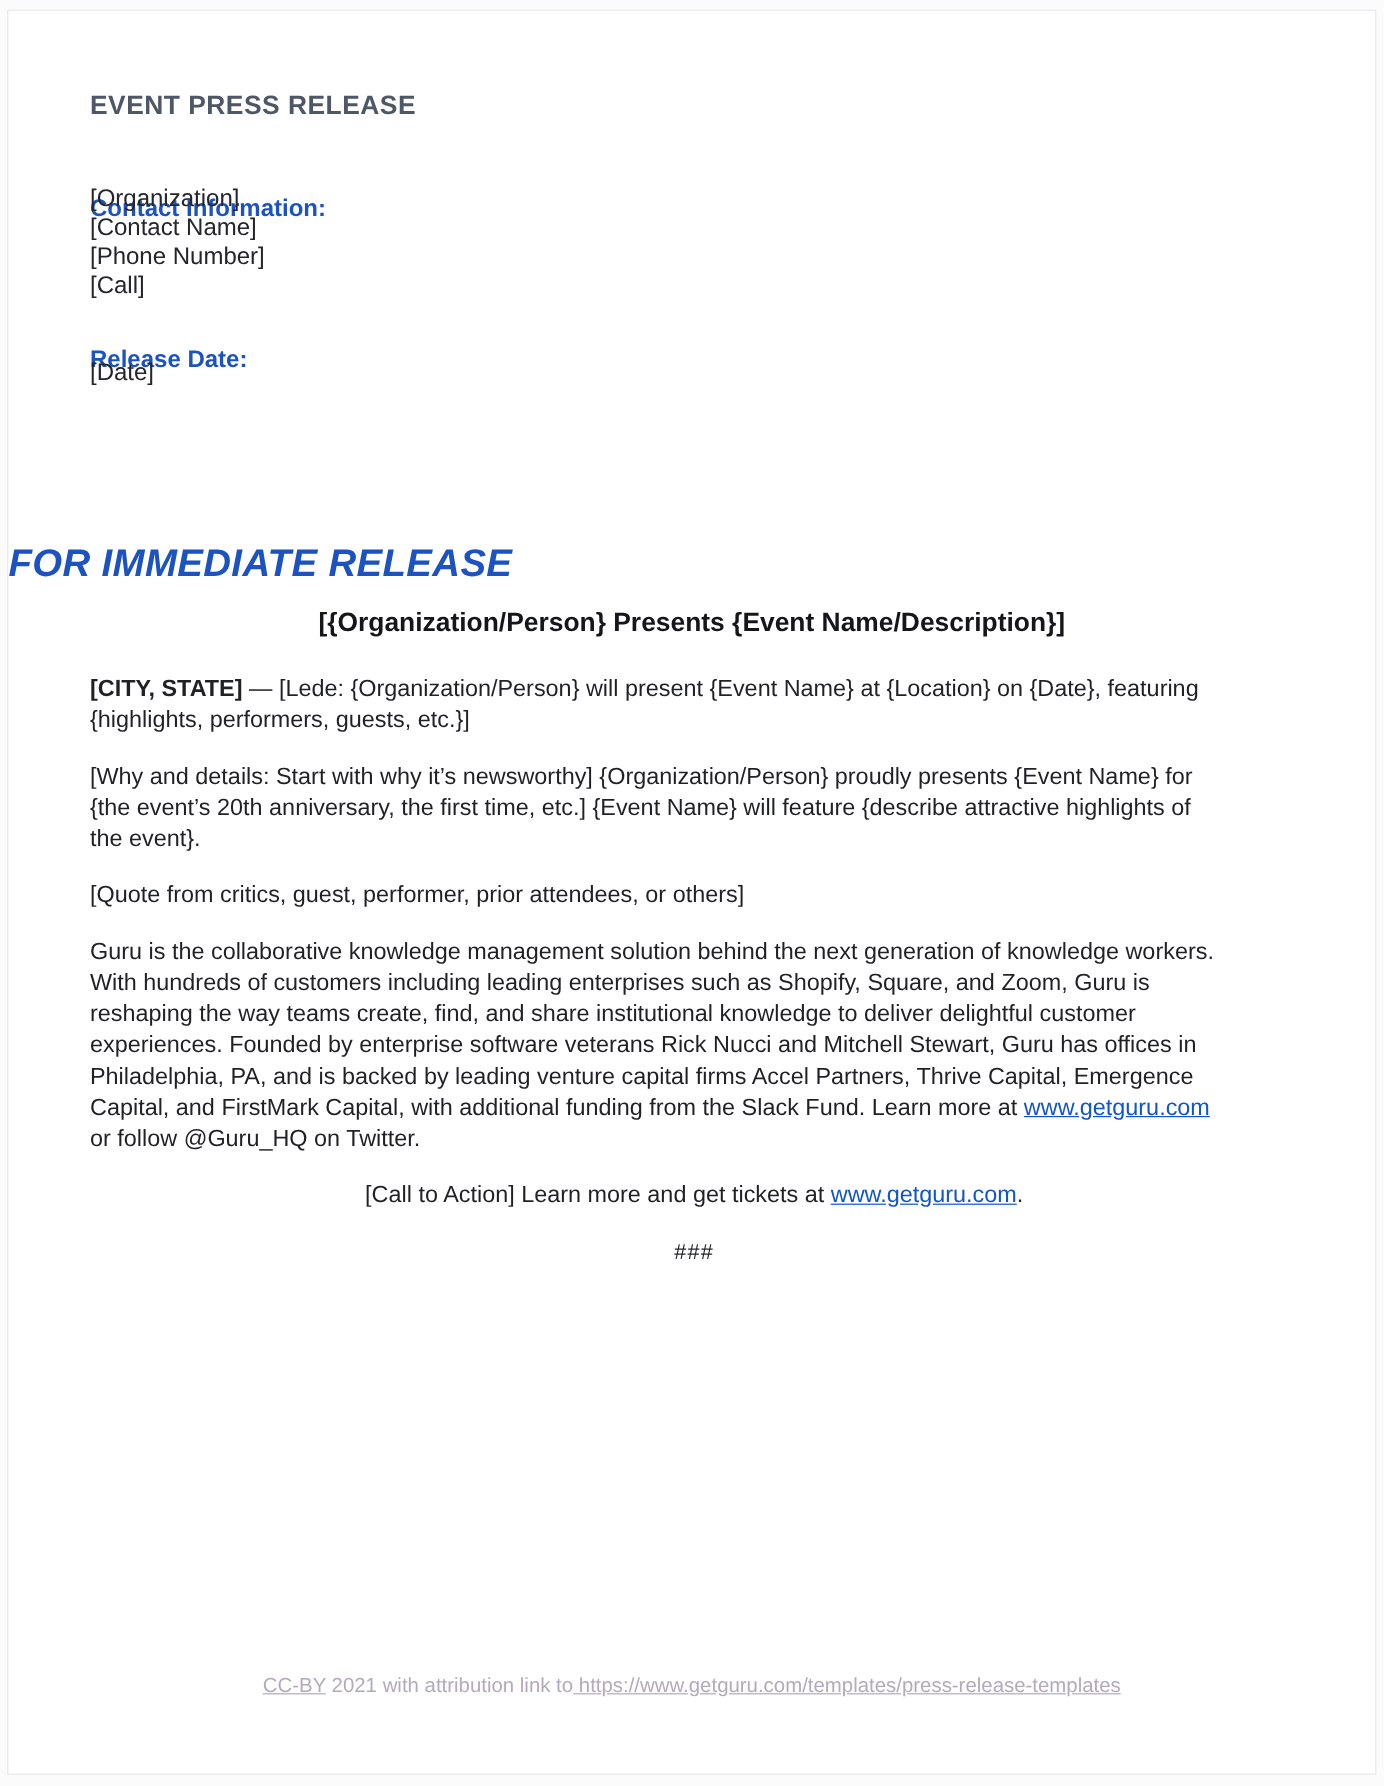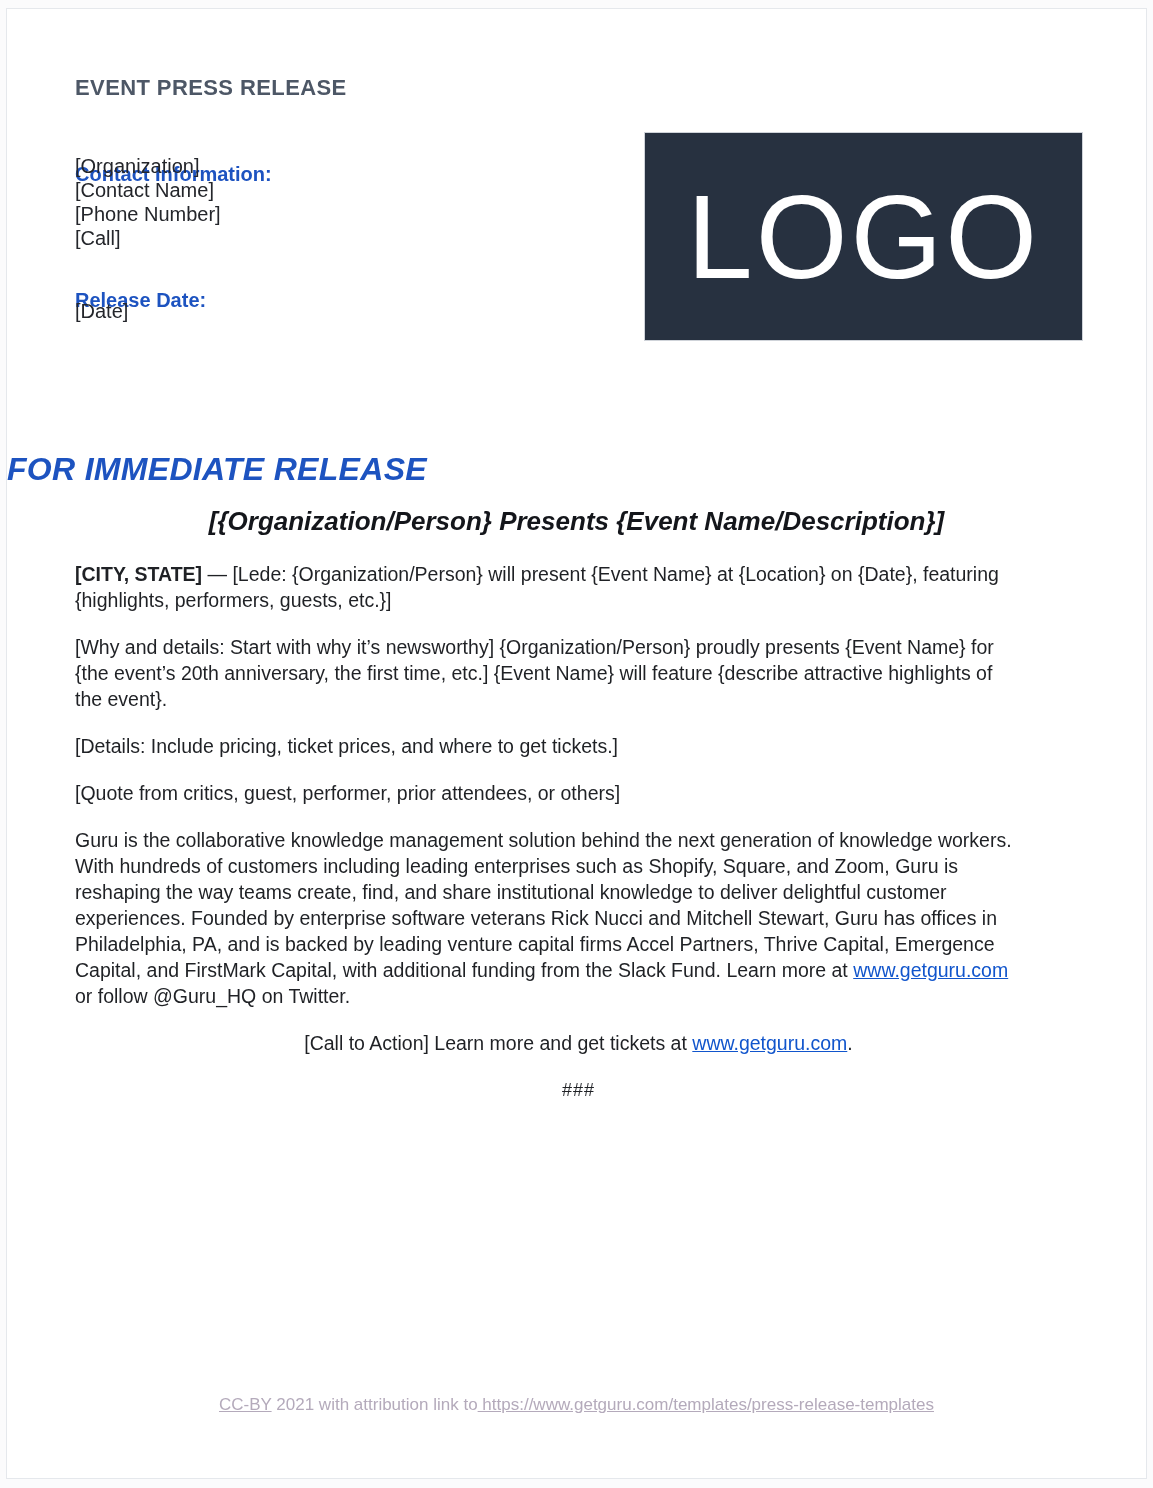--- a/index.html
+++ b/index.html
@@ -83,24 +83,23 @@
     letter-spacing: 0.3px;
     color: var(--accent-blue, #1d53c0);
     font-style: italic;
   }
   .subheadline {
     position: absolute;
     left: 0;
     top: 497px;
     width: 100%;
     text-align: center;
-    font-size: 26px;
+    font-size: 22px;
     font-weight: 700;
     color: #14161b;
-    font-style: italic;
   }
   .body-copy {
     position: absolute;
     left: 68px;
     top: 552px;
     width: 1007px;
     font-size: 19.5px;
     line-height: 26px;
     color: #1f2125;
   }
@@ -150,33 +149,29 @@
     <div class="plain-lines contact-lines">
       <div>[Organization]</div>
       <div>[Contact Name]</div>
       <div>[Phone Number]</div>
       <div>[Call]</div>
     </div>
 
     <div class="blue-heading release-heading">Release Date:</div>
     <div class="plain-lines release-value">[Date]</div>
 
-    <div class="logo-box">
-      <span class="logo-text">LOGO</span>
-    </div>
 
     <div class="headline">FOR IMMEDIATE RELEASE</div>
     <div class="subheadline">[{Organization/Person} Presents {Event Name/Description}]</div>
 
     <div class="body-copy">
       <p><span class="bold">[CITY, STATE]</span><span> — [Lede: {Organization/Person} will present {Event Name} at {Location} on {Date}, featuring {highlights, performers, guests, etc.}]</span></p>
 
       <p>[Why and details: Start with why it’s newsworthy] {Organization/Person} proudly presents {Event Name} for {the event’s 20th anniversary, the first time, etc.] {Event Name} will feature {describe attractive highlights of the event}.</p>
 
-      <p>[Details: Include pricing, ticket prices, and where to get tickets.]</p>
 
       <p>[Quote from critics, guest, performer, prior attendees, or others]</p>
 
 
       <p><span>Guru is the collaborative knowledge management solution behind the next generation of knowledge workers. With hundreds of customers including leading enterprises such as Shopify, Square, and Zoom, Guru is reshaping the way teams create, find, and share institutional knowledge to deliver delightful customer experiences. Founded by enterprise software veterans Rick Nucci and Mitchell Stewart, Guru has offices in Philadelphia, PA, and is backed by leading venture capital firms Accel Partners, Thrive Capital, Emergence Capital, and FirstMark Capital, with additional funding from the Slack Fund. Learn more at </span><a class="doc-link">www.getguru.com</a><span> or follow @Guru_HQ on Twitter.</span></p>
 
       <p class="center"><span>[Call to Action] Learn more and get tickets at </span><a class="doc-link">www.getguru.com</a><span>.</span></p>
 
       <p class="center end-mark">###</p>
     </div>

